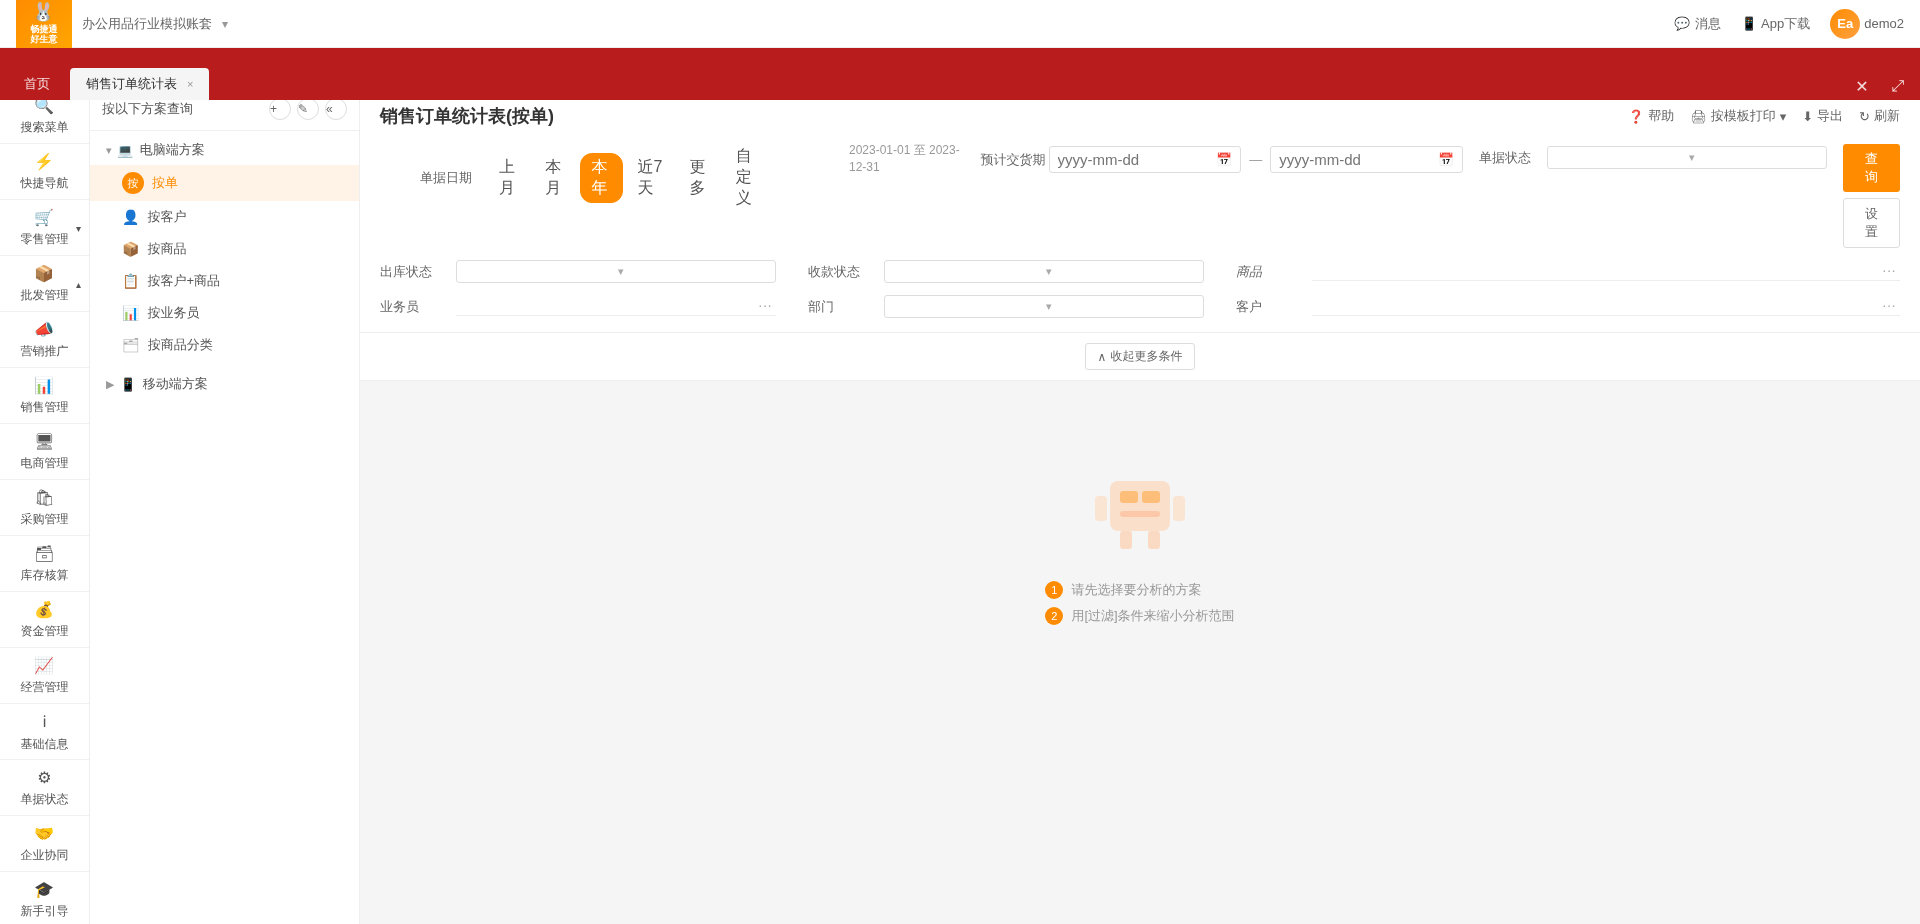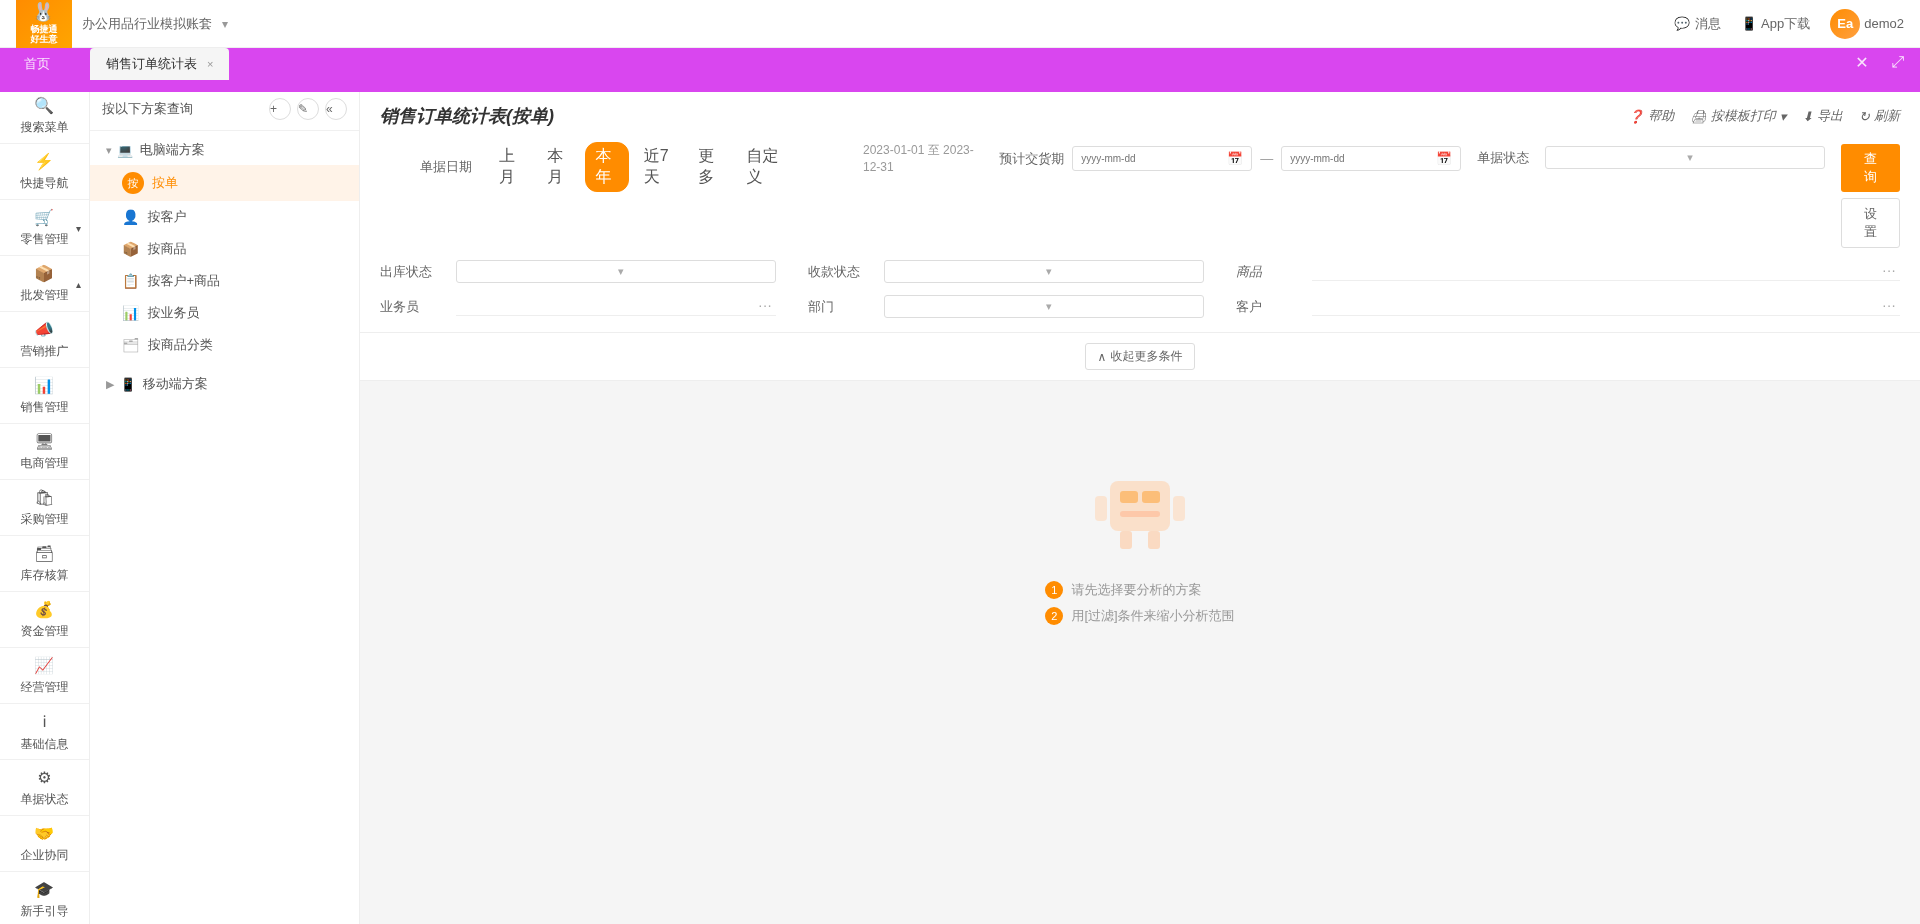--- a/index.html
+++ b/index.html
@@ -34,41 +34,40 @@
     .topbar-right-item { display: flex; align-items: center; gap: 4px; cursor: pointer; }
     .user-avatar {
       width: 30px; height: 30px; border-radius: 50%;
       background: linear-gradient(135deg, #ff8c00, #ffa040);
       display: flex; align-items: center; justify-content: center;
       color: #fff; font-size: 13px; font-weight: bold;
     }
 
     
     .tabbar {
-      height: 44px;
-      background: #d946ef;
-      display: flex;
-      align-items: flex-start;
+      height: 52px;
+      background: #b91c1c;
+      display: flex;
+      align-items: flex-end;
       padding: 0 8px;
       position: fixed;
       top: 48px; left: 0; right: 0;
       z-index: 99;
       gap: 4px;
     }
     .tab-item {
       height: 32px;
       padding: 0 16px;
       border-radius: 4px 4px 0 0;
       display: flex; align-items: center; gap: 6px;
       cursor: pointer; font-size: 13px; color: rgba(255,255,255,0.85);
     }
     .tab-item.active {
       background: #f5f5f5;
       color: #333;
-      margin-left: 20px;
     }
     .tab-home { background: transparent; }
     .tab-close { font-size: 11px; color: #999; cursor: pointer; margin-left: 4px; }
     .tabbar-actions { margin-left: auto; display: flex; gap: 8px; }
     .tabbar-action-btn {
       color: rgba(255,255,255,0.85); font-size: 16px; cursor: pointer;
       width: 28px; height: 28px; display: flex; align-items: center; justify-content: center;
     }
 
     
@@ -160,21 +159,20 @@
       padding: 0;
     }
 
     
     .page-header {
       background: #fff;
       padding: 16px 20px 0;
       display: flex;
       align-items: center;
       justify-content: space-between;
-      font-style: italic;
     }
     .page-title { font-size: 18px; font-weight: bold; color: #333; }
     .page-actions { display: flex; align-items: center; gap: 16px; }
     .page-action-btn {
       display: flex; align-items: center; gap: 4px;
       font-size: 13px; color: #666; cursor: pointer;
     }
 
     
     .filter-area {
@@ -209,21 +207,21 @@
     .filter-input-wrap {
       display: flex; align-items: center;
       border: 1px solid #ddd;
       border-radius: 3px;
       padding: 4px 8px;
       background: #fff;
       gap: 4px;
       min-width: 180px;
     }
     .filter-input-wrap input {
-      border: none; outline: none; font-size: 10px; color: #7f1d1d;
+      border: none; outline: none; font-size: 15px; color: #7f1d1d;
       width: 100%; background: transparent;
     }
     .filter-dash { color: #999; font-size: 13px; }
     .filter-select {
       display: flex; align-items: center;
       border: 1px solid #ddd;
       border-radius: 3px;
       padding: 4px 8px;
       background: #fff;
       gap: 4px;

